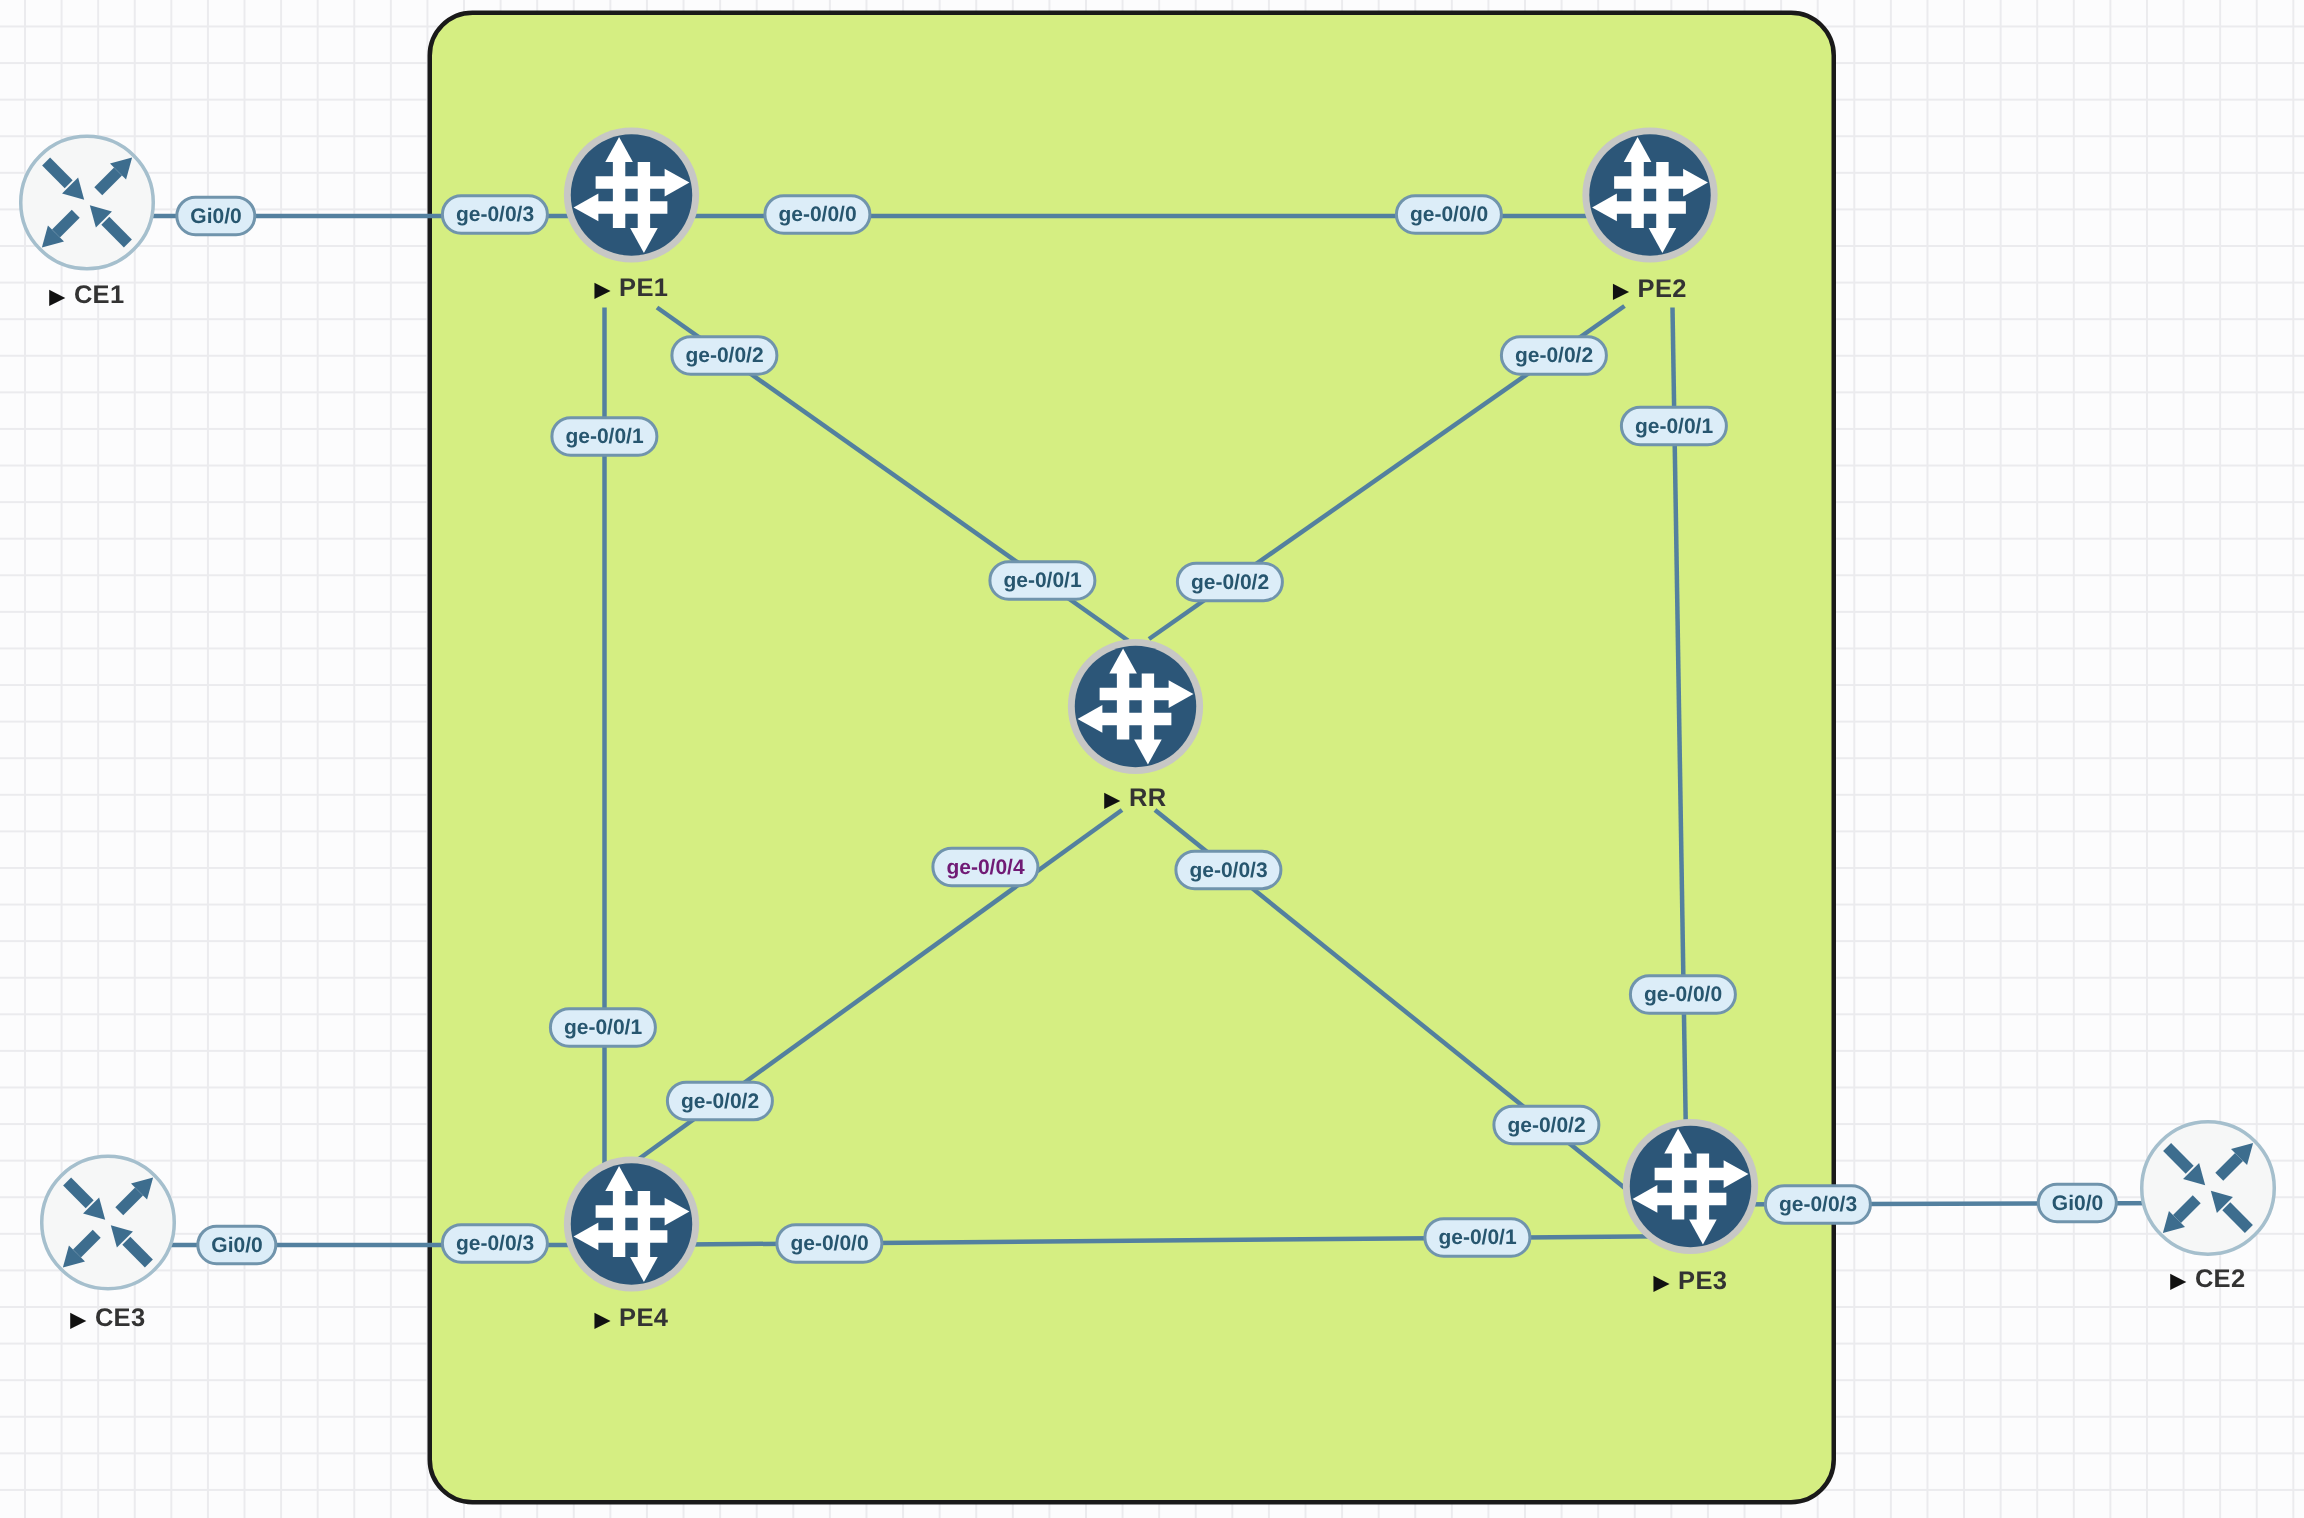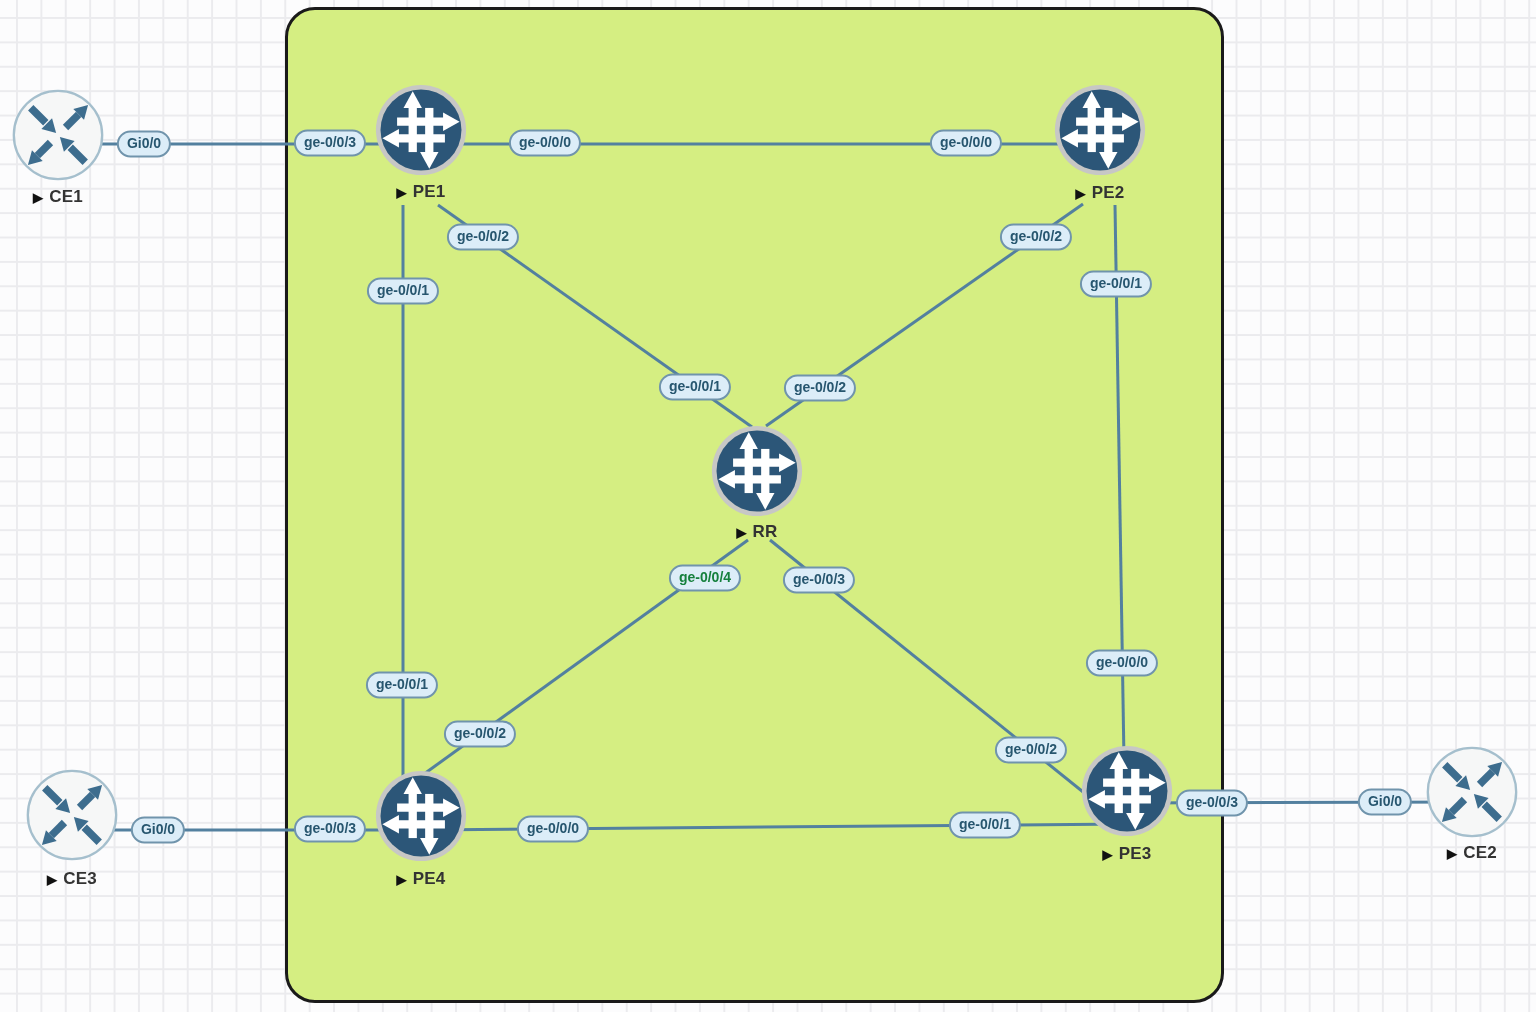--- a/index.html
+++ b/index.html
@@ -228,21 +228,21 @@
     <div class="pill" style="left: 144px; top: 144px; background: rgb(220, 237, 248); border-color: rgb(112, 148, 172); color: rgb(39, 86, 111);">Gi0/0</div>
     <div class="pill" style="left: 330px; top: 143px; background: rgb(220, 237, 248); border-color: rgb(112, 148, 172); color: rgb(39, 86, 111);">ge-0/0/3</div>
     <div class="pill" style="left: 545px; top: 143px; background: rgb(220, 237, 248); border-color: rgb(112, 148, 172); color: rgb(39, 86, 111);">ge-0/0/0</div>
     <div class="pill" style="left: 966px; top: 143px; background: rgb(220, 237, 248); border-color: rgb(112, 148, 172); color: rgb(39, 86, 111);">ge-0/0/0</div>
     <div class="pill" style="left: 483px; top: 237px; background: rgb(220, 237, 248); border-color: rgb(112, 148, 172); color: rgb(39, 86, 111);">ge-0/0/2</div>
     <div class="pill" style="left: 403px; top: 291px; background: rgb(220, 237, 248); border-color: rgb(112, 148, 172); color: rgb(39, 86, 111);">ge-0/0/1</div>
     <div class="pill" style="left: 1036px; top: 237px; background: rgb(220, 237, 248); border-color: rgb(112, 148, 172); color: rgb(39, 86, 111);">ge-0/0/2</div>
     <div class="pill" style="left: 1116px; top: 284px; background: rgb(220, 237, 248); border-color: rgb(112, 148, 172); color: rgb(39, 86, 111);">ge-0/0/1</div>
     <div class="pill" style="left: 695px; top: 387px; background: rgb(220, 237, 248); border-color: rgb(112, 148, 172); color: rgb(39, 86, 111);">ge-0/0/1</div>
     <div class="pill" style="left: 820px; top: 388px; background: rgb(220, 237, 248); border-color: rgb(112, 148, 172); color: rgb(39, 86, 111);">ge-0/0/2</div>
-    <div class="pill" style="left: 705px; top: 578px; background: rgb(220, 237, 248); border-color: rgb(112, 148, 172); color: #15803d;">ge-0/0/4</div>
+    <div class="pill" style="left: 657px; top: 578px; background: rgb(220, 237, 248); border-color: rgb(112, 148, 172); color: #701a75;">ge-0/0/4</div>
     <div class="pill" style="left: 819px; top: 580px; background: rgb(220, 237, 248); border-color: rgb(112, 148, 172); color: rgb(39, 86, 111);">ge-0/0/3</div>
     <div class="pill" style="left: 402px; top: 685px; background: rgb(220, 237, 248); border-color: rgb(112, 148, 172); color: rgb(39, 86, 111);">ge-0/0/1</div>
     <div class="pill" style="left: 480px; top: 734px; background: rgb(220, 237, 248); border-color: rgb(112, 148, 172); color: rgb(39, 86, 111);">ge-0/0/2</div>
     <div class="pill" style="left: 1122px; top: 663px; background: rgb(220, 237, 248); border-color: rgb(112, 148, 172); color: rgb(39, 86, 111);">ge-0/0/0</div>
     <div class="pill" style="left: 1031px; top: 750px; background: rgb(220, 237, 248); border-color: rgb(112, 148, 172); color: rgb(39, 86, 111);">ge-0/0/2</div>
     <div class="pill" style="left: 330px; top: 829px; background: rgb(220, 237, 248); border-color: rgb(112, 148, 172); color: rgb(39, 86, 111);">ge-0/0/3</div>
     <div class="pill" style="left: 553px; top: 829px; background: rgb(220, 237, 248); border-color: rgb(112, 148, 172); color: rgb(39, 86, 111);">ge-0/0/0</div>
     <div class="pill" style="left: 985px; top: 825px; background: rgb(220, 237, 248); border-color: rgb(112, 148, 172); color: rgb(39, 86, 111);">ge-0/0/1</div>
     <div class="pill" style="left: 1212px; top: 803px; background: rgb(220, 237, 248); border-color: rgb(112, 148, 172); color: rgb(39, 86, 111);">ge-0/0/3</div>
     <div class="pill" style="left: 1385px; top: 802px; background: rgb(220, 237, 248); border-color: rgb(112, 148, 172); color: rgb(39, 86, 111);">Gi0/0</div>

